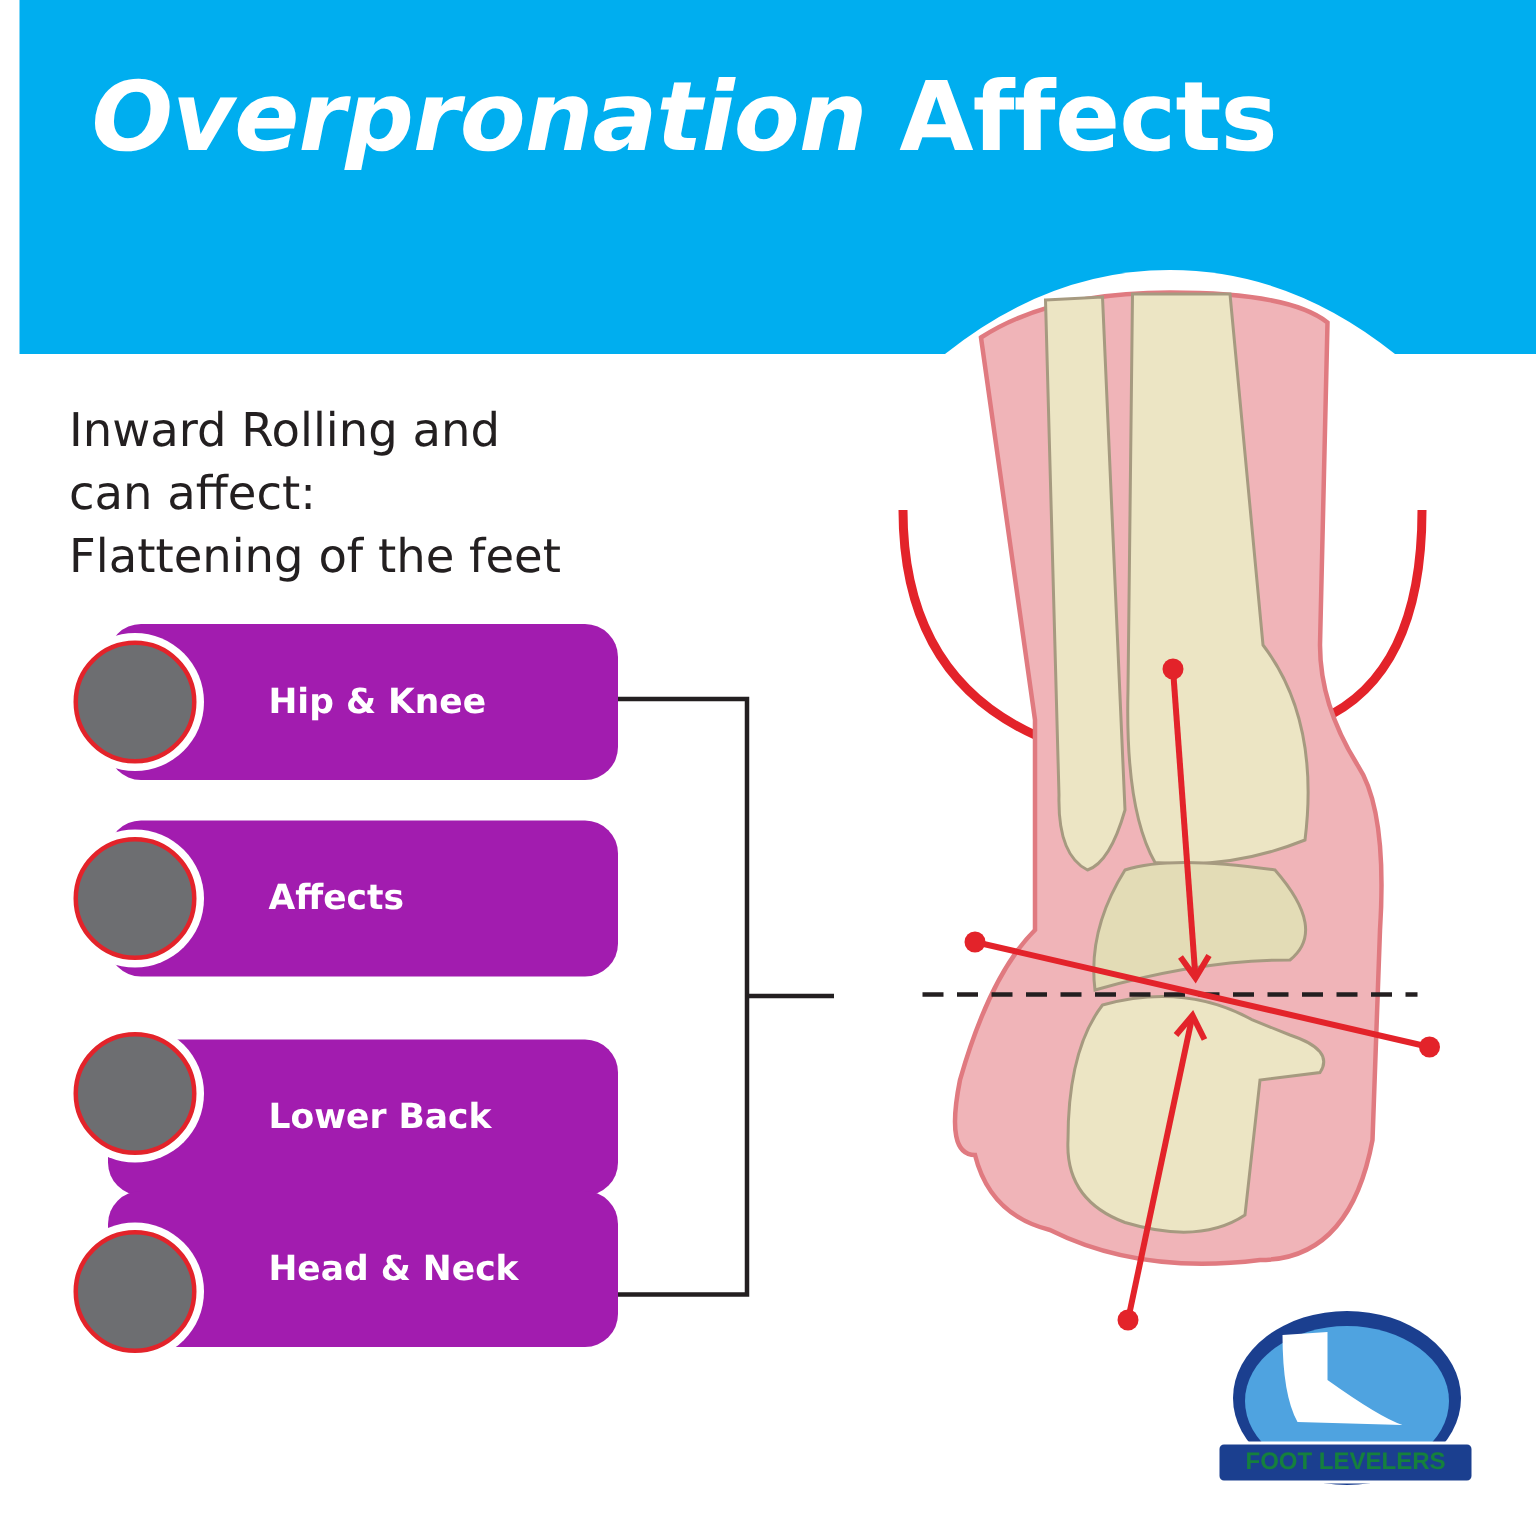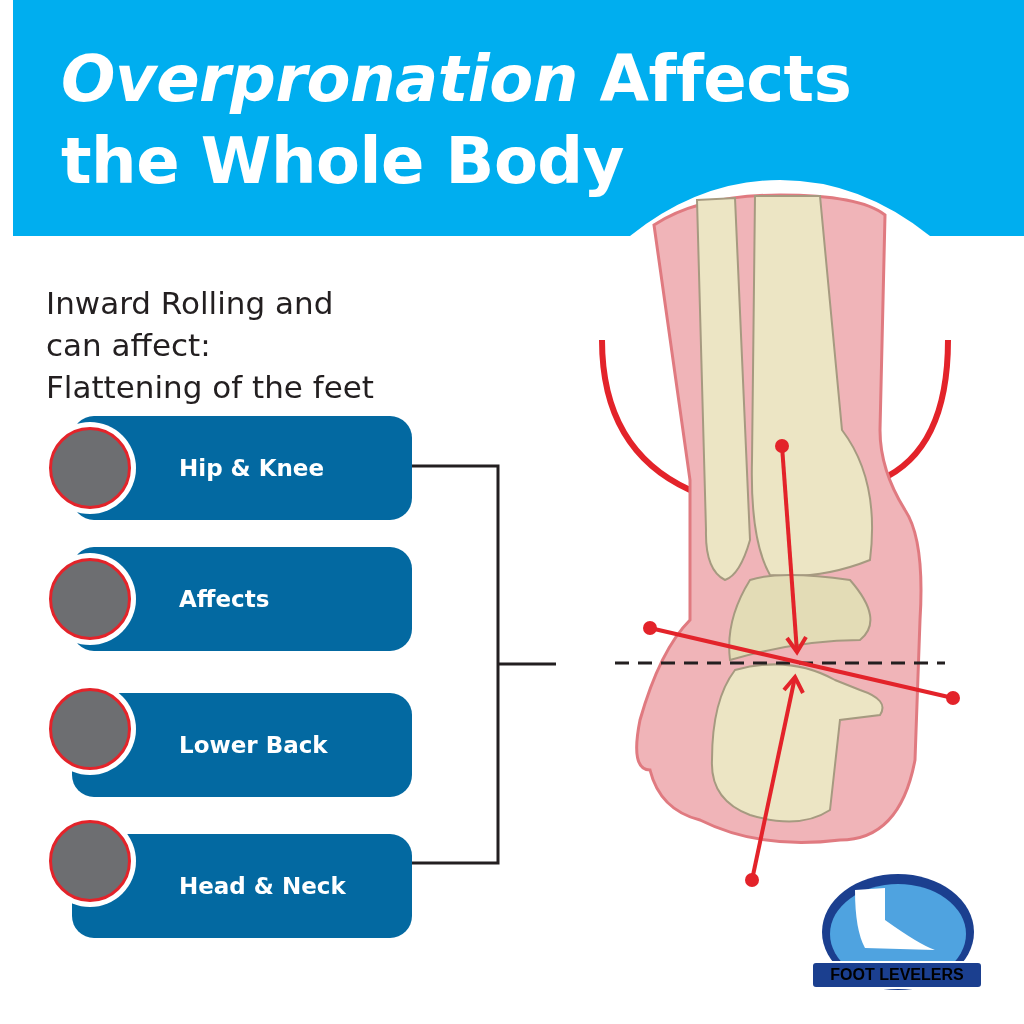--- a/index.html
+++ b/index.html
@@ -1,33 +1,32 @@
 <!DOCTYPE html>
 <html><head>
   <meta charset="utf-8">
   <style>
     html, body { margin:0; padding:0; }
     body { width:1024px; height:1024px; position:relative; overflow:hidden; background:#ffffff; font-family:"Liberation Sans", sans-serif; }
     .header { position:absolute; left:13px; top:0; width:1024px; height:236px; background:#00aeef; }
     .title { position:absolute; left:48px; top:38px; color:#fff; font-weight:bold; font-size:64px; line-height:82px; letter-spacing:-0.5px; font-family:"DejaVu Sans", sans-serif; }
     .title em { font-style:italic; }
-    .subtitle { position:absolute; left:46px; top:282px; color:#231f20; font-size:31px; line-height:42px; font-family:"DejaVu Sans", sans-serif; }
-    .pill { position:absolute; left:72px; width:340px; height:104px; background:#0369a1; border-radius:22px 22px 22px 22px; }
+    .subtitle { position:absolute; left:46px; top:266px; color:#231f20; font-size:31px; line-height:42px; font-family:"DejaVu Sans", sans-serif; }
+    .pill { position:absolute; left:72px; width:340px; height:104px; background:#a21caf; border-radius:22px 22px 22px 22px; }
     .pill .label { position:absolute; left:107px; top:0; height:104px; line-height:104px; color:#fff; font-weight:bold; font-size:23px; font-family:"DejaVu Sans", sans-serif; }
     .badge { position:absolute; left:44px; width:92px; height:92px; border-radius:50%; background:#fff; }
     .badge .inner { position:absolute; left:5px; top:5px; width:76px; height:76px; border-radius:50%; border:3px solid #e3232a; background:#6d6e71; overflow:hidden; }
     svg.overlay { position:absolute; left:0; top:0; }
   </style>
 </head>
 <body>
 
 <div class="header">
   <div class="title">
     <em>Overpronation</em><span> Affects</span><br>
-    <span>the Whole Body</span>
   </div>
 </div>
 
 <svg class="overlay" width="1024" height="1024">
 
   <path d="M 630 236 Q 700 180 780 180 Q 860 180 930 236 Z" fill="#ffffff"></path>
   <path d="M 640 236 Q 705 190 780 190 Q 860 190 920 236" fill="none" stroke="#ffffff" stroke-width="6"></path>
 
   <path d="M 602 340 Q 602 450 690 490" fill="none" stroke="#e3232a" stroke-width="6"></path>
   <path d="M 948 340 Q 948 450 880 480" fill="none" stroke="#e3232a" stroke-width="6"></path>
@@ -59,21 +58,21 @@
   <path d="M 412 466 L 498 466 L 498 863 L 412 863" fill="none" stroke="#231f20" stroke-width="3"></path>
   <line x1="498" y1="664" x2="556" y2="664" stroke="#231f20" stroke-width="3"></line>
 
   <g>
     <ellipse cx="898" cy="932" rx="76" ry="58" fill="#1b3f8f"></ellipse>
     <ellipse cx="898" cy="934" rx="68" ry="50" fill="#4fa3e0"></ellipse>
     <path d="M 855 890 L 885 888 L 885 920 Q 920 945 935 950 L 865 948 Q 855 930 855 890 Z" fill="#ffffff"></path>
     <rect x="812" y="962" width="170" height="26" rx="4" fill="#1b3f8f" stroke="#ffffff" stroke-width="2"></rect>
   </g>
 </svg>
-<div style="position:absolute;left:812px;top:962px;width:170px;height:26px;line-height:26px;text-align:center;color:#000000;font-weight:bold;font-size:16px;">FOOT LEVELERS</div>
+<div style="position:absolute;left:812px;top:962px;width:170px;height:26px;line-height:26px;text-align:center;color:#15803d;font-weight:bold;font-size:16px;">FOOT LEVELERS</div>
 
 <div class="subtitle">
   <div>Inward Rolling and</div>
   <div>can affect:</div>
   <div>Flattening of the feet</div>
 </div>
 
 <div class="pill" style="top:416px;">
   <span class="label">Hip &amp; Knee</span>
 </div>
@@ -88,18 +87,18 @@
     <div class="inner"></div>
   </div>
 
 <div class="pill" style="top:693px;">
   <span class="label">Lower Back</span>
 </div>
 <div class="badge" style="top:683px;">
     <div class="inner"></div>
   </div>
 
-<div class="pill" style="top:834px;">
+<div class="pill" style="top:794px;">
   <span class="label">Head &amp; Neck</span>
 </div>
 <div class="badge" style="top:815px;">
     <div class="inner"></div>
   </div>
 
 </body></html>

